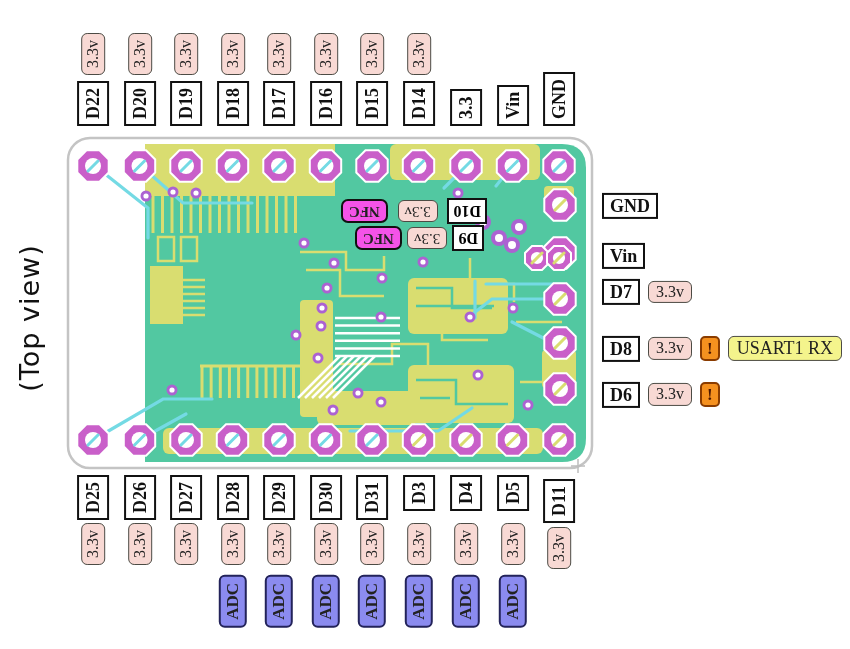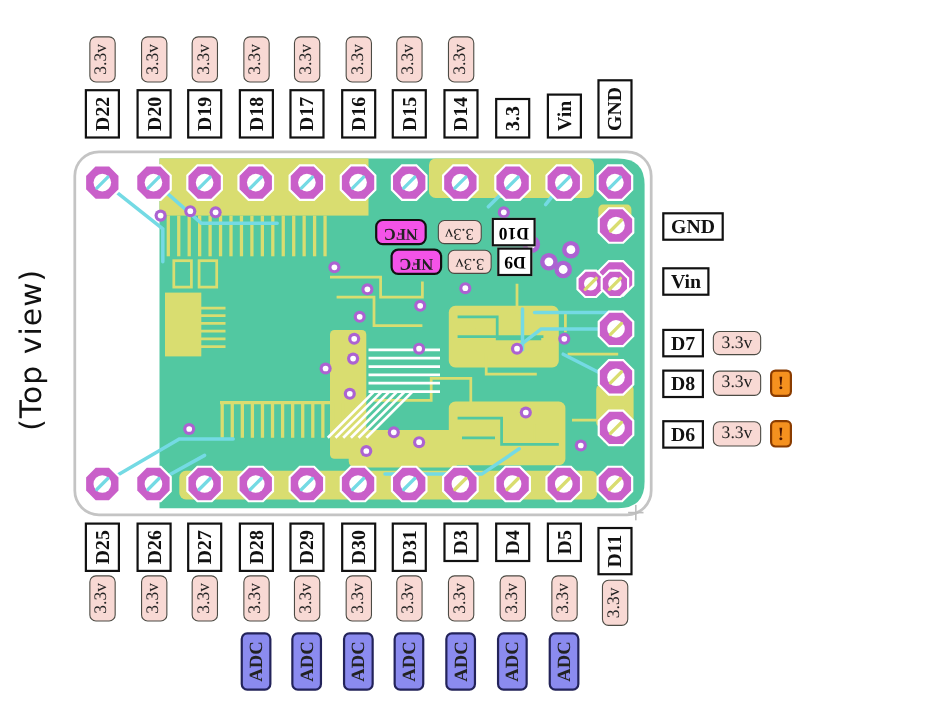--- a/index.html
+++ b/index.html
@@ -337,28 +337,29 @@
       <div class="vbox tag v33" style="left: 512.5px; top: 523px; transform: translate(-50%, 0px) rotate(180deg);">3.3v</div>
       <div class="vbox tag adc" style="left: 512.5px; top: 575px; transform: translate(-50%, 0px) rotate(180deg);">ADC</div>
       <div class="vbox pbox" style="left: 559px; top: 479px; transform: translate(-50%, 0px) rotate(180deg);">D11</div>
       <div class="vbox tag v33" style="left: 559px; top: 527px; transform: translate(-50%, 0px) rotate(180deg);">3.3v</div>
       <div class="hrow" style="left: 602px; top: 206px;">
         <div class="pbox">GND</div>
       </div>
       <div class="hrow" style="left: 602px; top: 256px;">
         <div class="pbox">Vin</div>
       </div>
-      <div class="hrow" style="left: 602px; top: 292px; margin-top: 20px;">
+      <div class="hrow" style="left: 602px; top: 292px;">
         <div class="pbox">D7</div>
         <div class="tag v33">3.3v</div>
       </div>
       <div class="hrow" style="left: 602px; top: 348.5px;">
         <div class="pbox">D8</div>
         <div class="tag v33">3.3v</div>
         <div class="tag warn">!</div>
+        <div class="tag usart">USART1 RX</div>
       </div>
       <div class="hrow" style="left: 602px; top: 394.5px;">
         <div class="pbox">D6</div>
         <div class="tag v33">3.3v</div>
         <div class="tag warn">!</div>
       </div>
       <div class="hrow flip" style="left: 341px; top: 199px; width: 146px; height: 24px; transform: rotate(180deg); gap: 0px;">
         <div class="bpin">D10</div>
         <div class="tag v33">3.3v</div>
         <div class="tag nfc">NFC</div>

